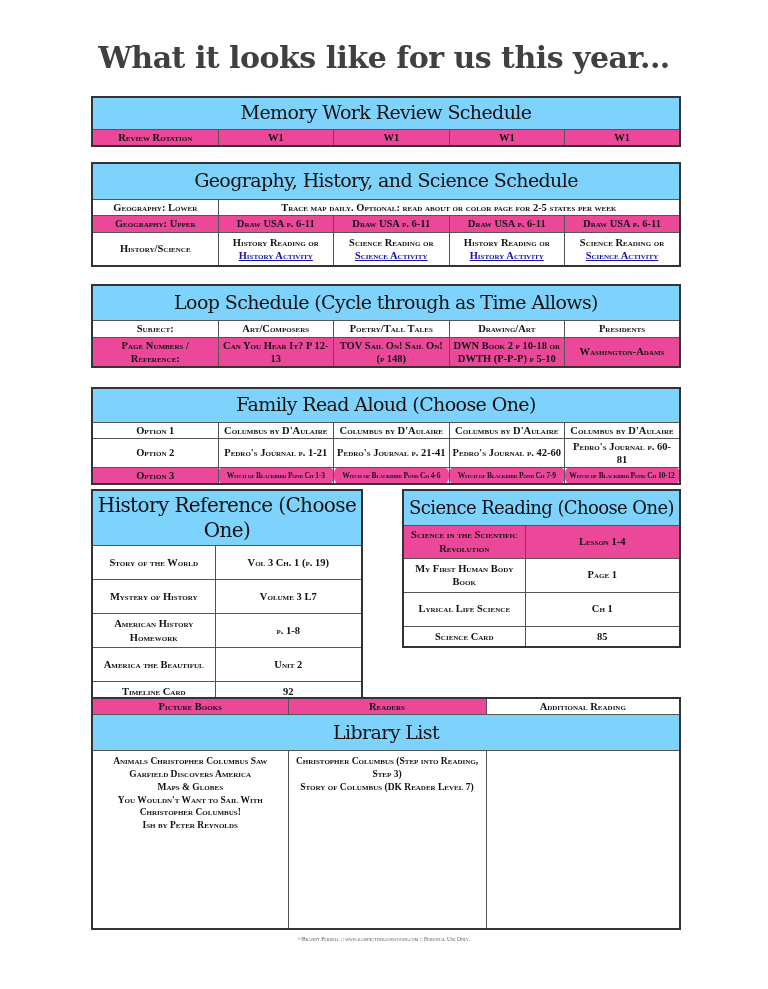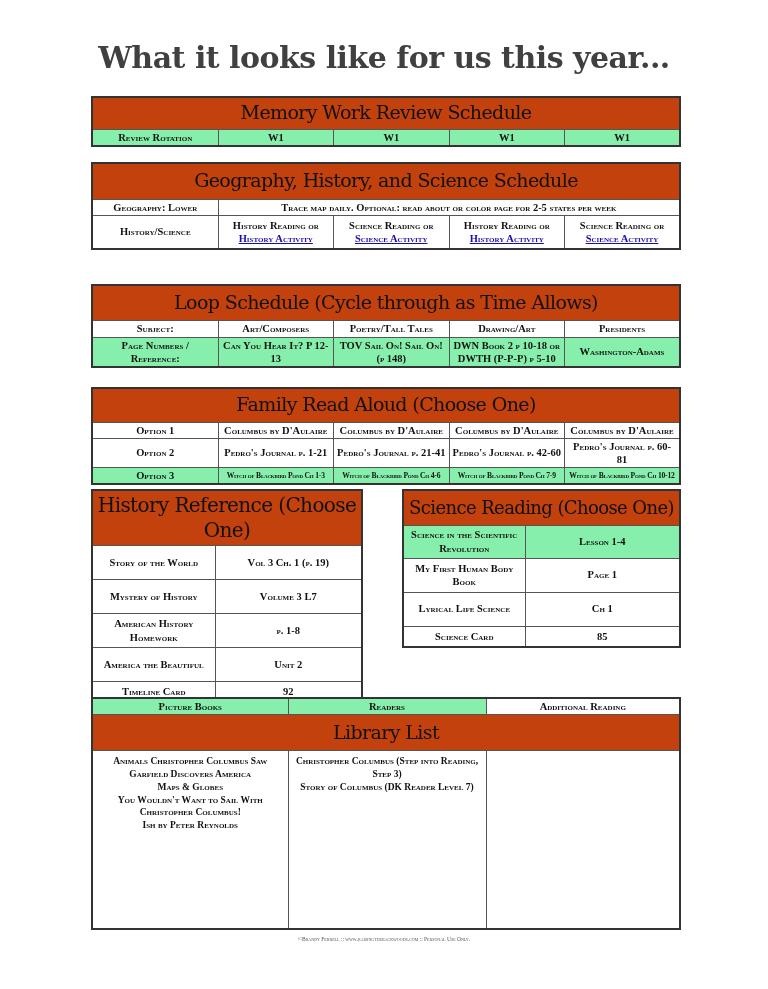--- a/index.html
+++ b/index.html
@@ -15,29 +15,29 @@
   table.sec {
     position: absolute; border-collapse: collapse; table-layout: fixed;
     border: 2px solid #333; background: #fff;
   }
   table.sec td, table.sec th {
     border: 1px solid #555; text-align: center; vertical-align: middle;
     font-family: "Liberation Serif", serif; font-weight: bold;
     font-variant: small-caps; font-size: 10.5px; line-height: 1.25; padding: 1px 3px;
   }
   table.sec th.head {
-    background: #c2410c; font-family: "DejaVu Serif", serif; font-variant: normal;
+    background: #7dd3fc; font-family: "DejaVu Serif", serif; font-variant: normal;
     font-weight: normal; font-size: 19px; letter-spacing: -0.6px; padding: 2px 0;
     color: #111;
   }
-  .yel td, td.yel { background: #86efac; }
+  .yel td, td.yel { background: #ec4899; }
   a.lnk { color: #1a0dab; text-decoration: underline; }
 
   .small td { font-size: 9.5px; }
-  .tiny { font-size: 7.6px !important; letter-spacing: -0.2px; padding: 1px 1px !important; }
+  .tiny { font-size: 7.6px !important; letter-spacing: -0.2px; padding: 1px 1px !important; border-radius: 6px; }
 
   .lib-list td.list {
     text-align: center; vertical-align: top; padding: 4px 3px; font-size: 9.5px; line-height: 1.35;
   }
   .lib-list ul { list-style: none; }
 
   .footer {
     position: absolute; top: 936px; left: 0; width: 768px; text-align: center;
     font-family: "Liberation Serif", serif; font-size: 5.5px; color: #555; font-variant: small-caps;
   }
@@ -77,20 +77,27 @@
       <col>
       <col>
     </colgroup>
   <tbody>
       <tr>
         <th class="head" colspan="5" style="height:36px">Geography, History, and Science Schedule</th>
       </tr>
   <tr style="height:16px">
     <td>Geography: Lower</td>
     <td colspan="4">Trace map daily. Optional: read about or color page for  2-5 states per week</td>
+  </tr>
+  <tr class="yel" style="height:17px">
+    <td>Geography: Upper</td>
+    <td>Draw USA p. 6-11</td>
+    <td>Draw USA p. 6-11</td>
+    <td>Draw USA p. 6-11</td>
+    <td>Draw USA p. 6-11</td>
   </tr>
   <tr style="height:34px">
     <td>History/Science</td>
     <td><div>History Reading or</div><a class="lnk" href="#">History Activity</a></td>
     <td><div>Science Reading or</div><a class="lnk" href="#">Science Activity</a></td>
     <td><div>History Reading or</div><a class="lnk" href="#">History Activity</a></td>
     <td><div>Science Reading or</div><a class="lnk" href="#">Science Activity</a></td>
   </tr>
 </tbody>
   </table>

